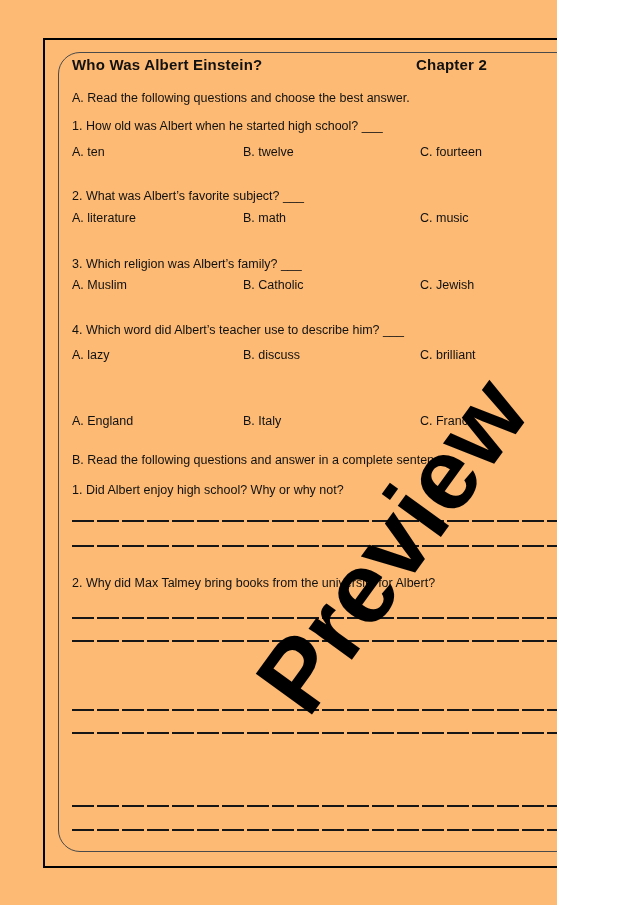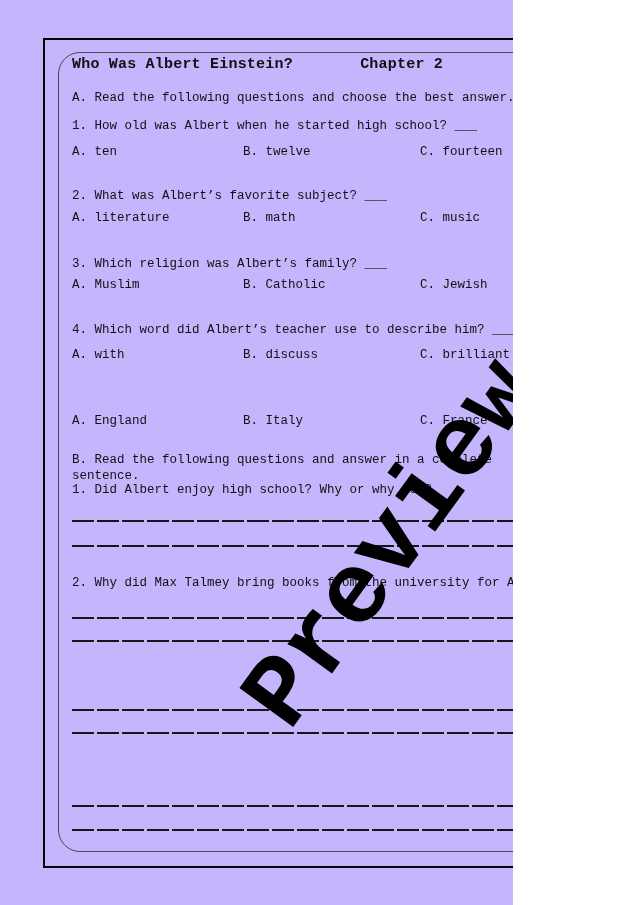--- a/index.html
+++ b/index.html
@@ -1,21 +1,21 @@
 <!DOCTYPE html>
 <html><head>
 <meta charset="utf-8">
 <style>
   html, body { margin: 0; padding: 0; background: #ffffff; }
   .page {
     position: relative;
-    width: 513px;
+    width: 557px;
     height: 905px;
-    background: #c4b5fd;
-    font-family: Liberation Mono, monospace;
+    background: #fdba74;
+    font-family: Liberation Sans, sans-serif;
     color: #111111;
     overflow: hidden;
   }
   .outer-frame {
     position: absolute;
     left: 43px; top: 38px;
     width: 549px; height: 830px;
     border: 2px solid #000000;
     box-sizing: border-box;
   }
@@ -118,21 +118,21 @@
 
   <div class="row" style="top:256px">3. Which religion was Albert’s family? ___</div>
   <div class="row opts" style="top:277px">
     <span class="opt opt-a">A. Muslim</span>
     <span class="opt opt-b">B. Catholic</span>
     <span class="opt opt-c">C. Jewish</span>
   </div>
 
   <div class="row" style="top:322px">4. Which word did Albert’s teacher use to describe him? ___</div>
   <div class="row opts" style="top:347px">
-    <span class="opt opt-a">A. with</span>
+    <span class="opt opt-a">A. lazy</span>
     <span class="opt opt-b">B. discuss</span>
     <span class="opt opt-c">C. brilliant</span>
   </div>
 
   <div class="row" style="top:452px">B. Read the following questions and answer in a complete sentence.</div>
 
   <div class="row opts" style="top:413px">
     <span class="opt opt-a">A. England</span>
     <span class="opt opt-b">B. Italy</span>
     <span class="opt opt-c">C. France</span>

